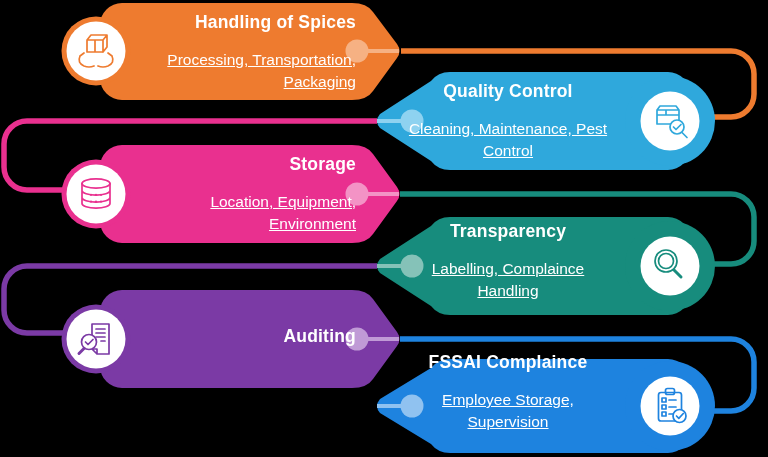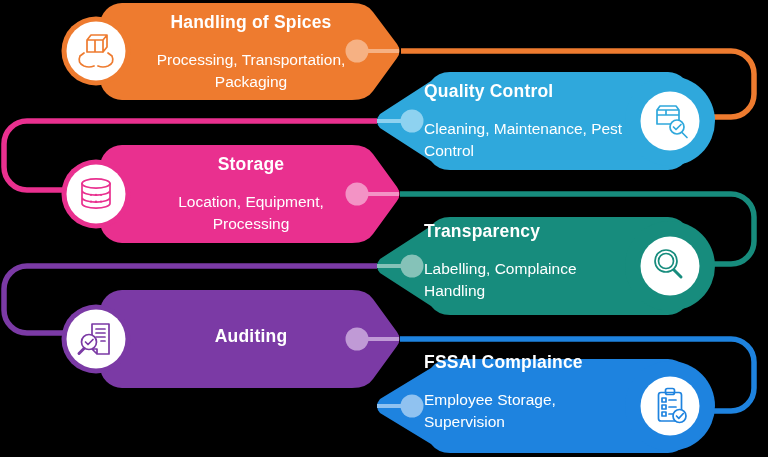--- a/index.html
+++ b/index.html
@@ -14,23 +14,23 @@
   .tipline{stroke:var(--lc);stroke-width:4;}
   .dot{fill:var(--lc);}
   .ic{fill:none;stroke:var(--c);stroke-width:1.7;stroke-linecap:round;stroke-linejoin:round;}
   .ict{stroke-width:3;}
   .icf{fill:var(--c);stroke:none;}
   .icw{fill:#fff;stroke:var(--c);stroke-width:1.7;}
   
   .tb{position:absolute;display:flex;flex-direction:column;justify-content:center;
       color:#fff;z-index:2;pointer-events:none;}
   .tb .title{font-size:17.5px;font-weight:700;line-height:22px;letter-spacing:.2px;}
-  .tb .sub{font-size:15.5px;line-height:22px;margin-top:16px;}
-  .tb.left{left:146px;width:210px;text-align:center;}
-  .tb.right{left:424px;width:210px;text-align:left;}
+  .tb .sub{font-size:15.5px;line-height:22px;margin-top:16px;text-decoration:underline;}
+  .tb.left{left:146px;width:210px;text-align:right;}
+  .tb.right{left:403px;width:210px;text-align:center;}
 </style>
 </head>
 <body>
 
 <div class="stage">
 
   <svg width="768" height="457" viewBox="0 0 768 457">
 
     <g style="--c: #EE7B2F; --lc: #F6B183;">
       <path class="loop" d="M401,51 H731 A23,23 0 0 1 754,74 V94 A23,23 0 0 1 731,117 H711"></path>
@@ -133,21 +133,21 @@
     <div class="sub">Processing, Transportation, Packaging</div>
   </div>
 
   <div class="tb right" style="top: 72px; height: 98px; --c: #2FA8DC; --lc: #8ED2F0;">
     <div class="title">Quality Control</div>
     <div class="sub">Cleaning, Maintenance, Pest Control</div>
   </div>
 
   <div class="tb left" style="top: 145px; height: 98px; --c: #E9308F; --lc: #F393C5;">
     <div class="title">Storage</div>
-    <div class="sub">Location, Equipment, Processing</div>
+    <div class="sub">Location, Equipment, Environment</div>
   </div>
 
   <div class="tb right" style="top: 217px; height: 88px; --c: #178C7D; --lc: #85C2B8;">
     <div class="title">Transparency</div>
     <div class="sub">Labelling, Complaince Handling</div>
   </div>
 
   <div class="tb left" style="top: 290px; height: 92px; --c: #7B3AA5; --lc: #C09AD6;">
     <div class="title">Auditing</div>
   </div>

